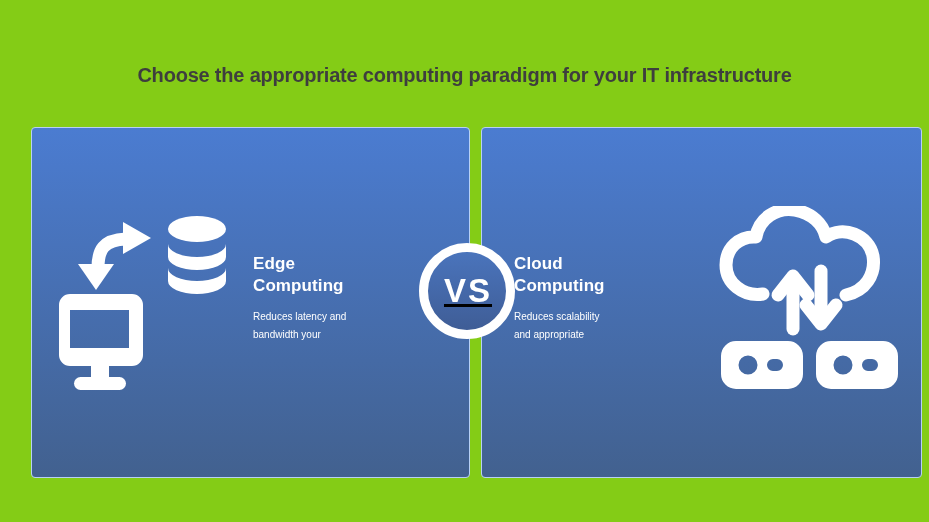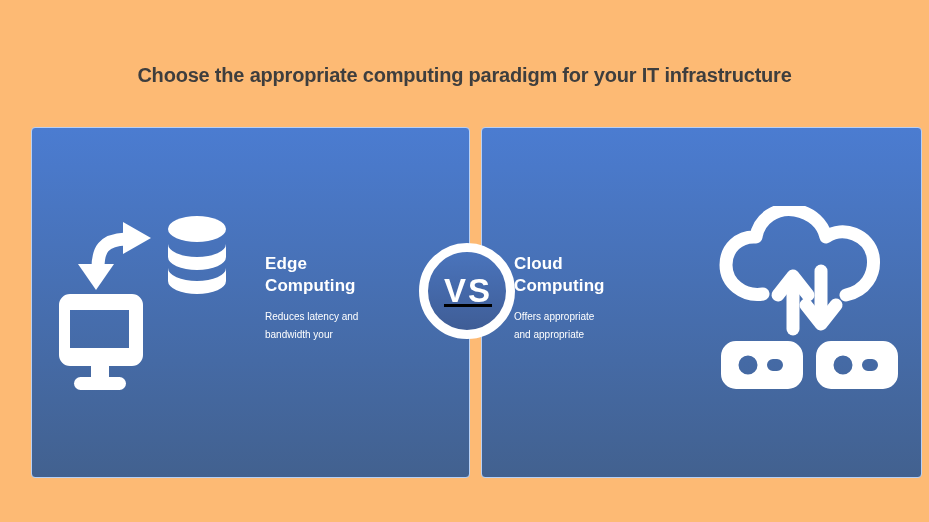--- a/index.html
+++ b/index.html
@@ -9,21 +9,21 @@
     --badge-gradient-top:#4a74bc;
     --badge-gradient-bottom:#3f5d96;
     --title-text:#3e3e3e;
     --panel-text:#ffffff;
   }
   *{margin:0;padding:0;box-sizing:border-box;}
   html,body{background:#ffffff;}
   .stage{
     position:relative;
     width:929px;height:522px;
-    background:#fdba74;
+    background:#84cc16;
     font-family:"Liberation Sans", sans-serif;
     overflow:hidden;
   }
   .main-title{
     position:absolute;
     left:0;top:64px;width:929px;
     text-align:center;
     font-size:20px;font-weight:700;
     letter-spacing:-0.2px;
     color:var(--title-text);
@@ -34,21 +34,21 @@
     background:linear-gradient(180deg,var(--panel-gradient-top) 0%,var(--panel-gradient-bottom) 100%);
     border:1.5px solid var(--panel-border);
     border-radius:4px;
   }
   .panel-left{left:31px;width:439px;}
   .panel-right{left:481px;width:441px;}
   .icon-wrap{position:absolute;}
   .edge-icon-wrap{left:24px;top:78px;width:180px;height:190px;}
   .cloud-icon-wrap{left:231px;top:78px;width:188px;height:190px;}
   .text-block{position:absolute;color:var(--panel-text);}
-  .text-block-left{left:221px;top:125px;width:175px;text-align:left;margin-left:12px;}
+  .text-block-left{left:221px;top:125px;width:175px;text-align:left;}
   .text-block-right{right:222px;top:125px;width:185px;text-align:left;}
   .panel-heading{
     font-size:17px;font-weight:700;line-height:22px;
     letter-spacing:0.1px;
   }
   .panel-desc{
     margin-top:11px;
     font-size:10px;font-weight:400;line-height:18px;
   }
   .vs-badge{
@@ -109,21 +109,21 @@
     </div>
   </div>
 
   <div class="panel panel-right">
     <div class="text-block text-block-right">
       <div class="panel-heading">
         <span>Cloud</span><br>
         <span>Computing</span>
       </div>
       <div class="panel-desc">
-        <span>Offers appropriate</span><br>
+        <span>Reduces scalability</span><br>
         <span>and appropriate</span>
       </div>
     </div>
     <div class="icon-wrap cloud-icon-wrap">
       <svg viewBox="0 0 188 190">
 
         <path d="M 50,88 C 30,91 13,77 13,59 C 13,42 26,30 43,31 C 46,12 64,1 82,4 C 99,7 110,18 113,31 C 130,19 156,29 160,50 C 163,69 152,85 133,89" fill="none" stroke="#ffffff" stroke-width="13" stroke-linecap="round" stroke-linejoin="round"></path>
 
         <g stroke="#ffffff" stroke-width="13" stroke-linecap="round" stroke-linejoin="round" fill="none">
           <path d="M 80,123 V 78"></path>

